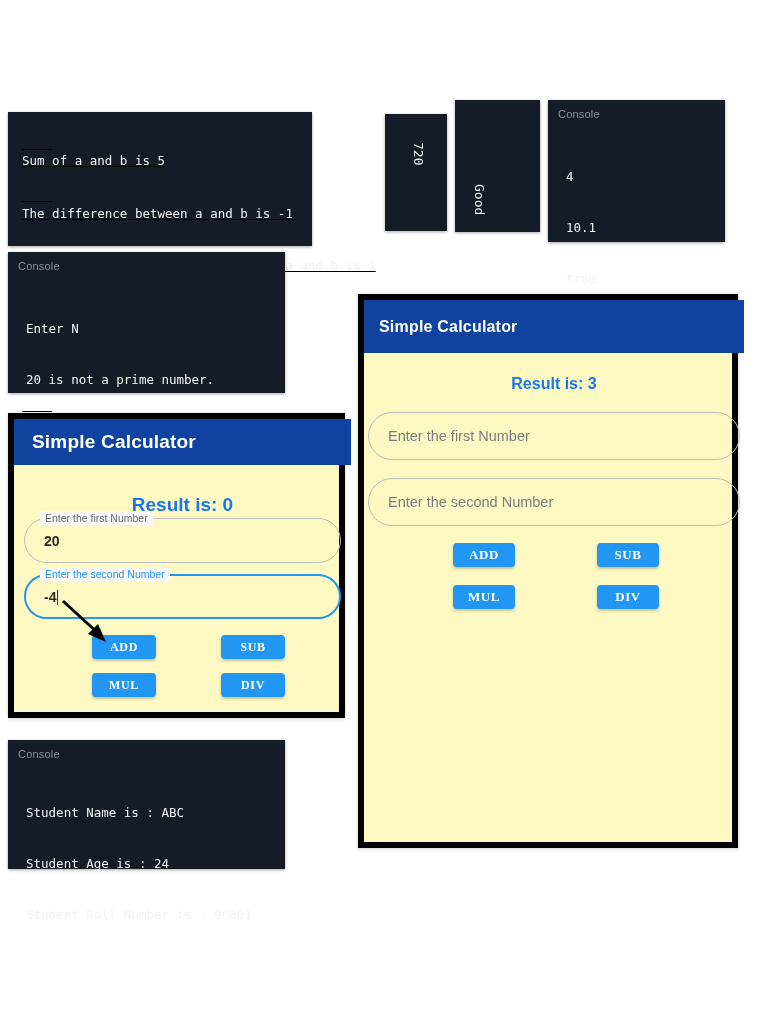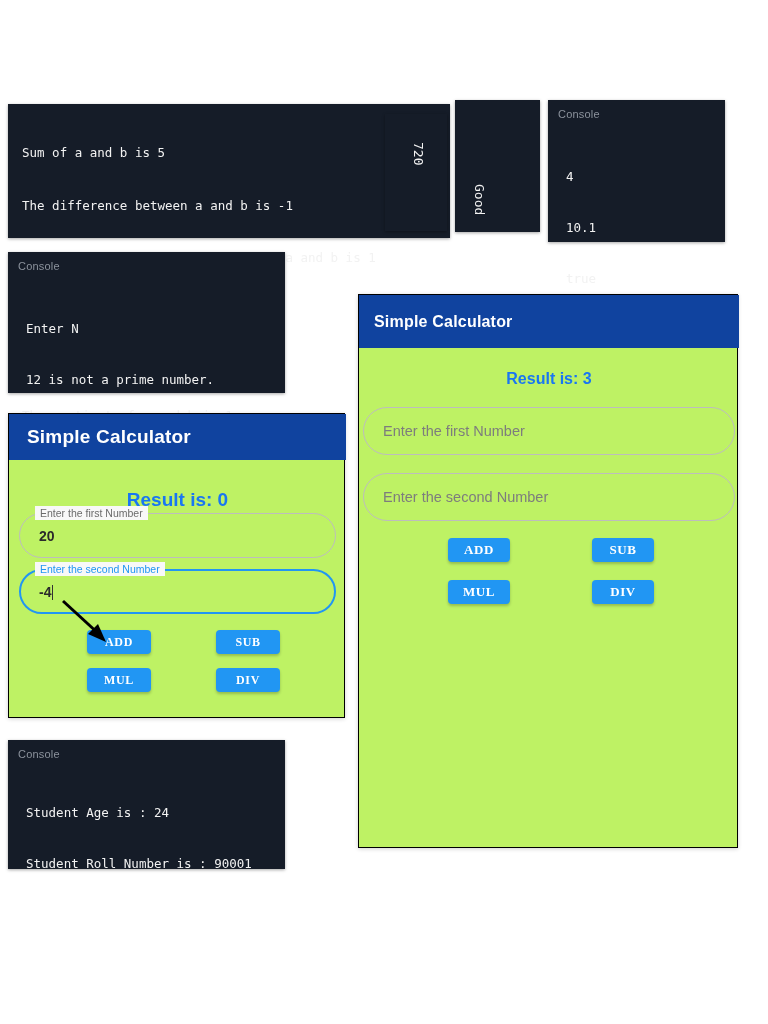--- a/index.html
+++ b/index.html
@@ -31,22 +31,22 @@
   
   .rot-text{
     font-family:"DejaVu Sans Mono","Liberation Mono",monospace;
     font-size:13px;color:#f2f2f2;
     transform:rotate(90deg);transform-origin:left top;
     white-space:nowrap;position:absolute;
   }
 
   
   .calc-card{
-    background:#bef264;
-    border:1px solid #000000;
+    background:#fef9c3;
+    border:6px solid #000000;
     box-shadow:0 1px 4px rgba(0,0,0,.18);
   }
   .calc-header{
     background:#10439f;color:#ffffff;
     font-size:19px;font-weight:bold;
     display:flex;align-items:center;
     padding-left:18px;letter-spacing:.2px;
     box-sizing:border-box;
   }
   .calc-header.sm{font-size:16px;padding-left:15px;}
@@ -93,21 +93,21 @@
     box-shadow:0 2px 3px rgba(0,0,0,.22);
     cursor:pointer;font-family:Liberation Serif, serif;
   }
   .op-btn.big{font-size:13px;}
 
   .arrow{position:absolute;pointer-events:none;}
 </style>
 </head>
 <body>
 
-<div class="abs console" style="left:8px;top:104px;width:442px;height:134px;">
+<div class="abs console" style="left:8px;top:112px;width:304px;height:134px;text-decoration:underline;">
   <div class="console-body flush" style="padding-top:5px;">
     <div>Sum of a and b is 5</div>
     <div>The difference between a and b is -1</div>
     <div>The negation of difference between a and b is 1</div>
     <div>The product of a and b is 6</div>
     <div>The quotient of a and b is 1.5</div>
     <div>The quotient of a and b is 1</div>
     <div>The remainder of a and b is 1</div>
   </div>
 </div>
@@ -127,21 +127,21 @@
     <div>10.1</div>
     <div>true</div>
     <div>Hello All</div>
   </div>
 </div>
 
 <div class="abs console" style="left:8px;top:252px;width:277px;height:141px;">
   <div class="console-title">Console</div>
   <div class="console-body">
     <div>Enter N</div>
-    <div>12 is not a prime number.</div>
+    <div>20 is not a prime number.</div>
   </div>
 </div>
 
 <div class="abs calc-card" style="left:8px;top:413px;width:337px;height:305px;">
 
   <div class="calc-header" style="position:absolute;left:0;top:0;width:337px;height:46px;">
     <span>Simple Calculator</span>
   </div>
 
   <div class="calc-result" style="position:absolute;left:0;top:75px;width:337px;">
@@ -195,16 +195,17 @@
 
   <button class="op-btn big" style="left:89px;top:243px;width:62px;height:24px;">ADD</button>
   <button class="op-btn big" style="left:233px;top:243px;width:62px;height:24px;">SUB</button>
   <button class="op-btn big" style="left:89px;top:285px;width:62px;height:24px;">MUL</button>
   <button class="op-btn big" style="left:233px;top:285px;width:62px;height:24px;">DIV</button>
 </div>
 
 <div class="abs console" style="left:8px;top:740px;width:277px;height:129px;">
   <div class="console-title">Console</div>
   <div class="console-body tight">
+    <div>Student Name is : ABC</div>
     <div>Student Age is : 24</div>
     <div>Student Roll Number is : 90001</div>
   </div>
 </div>
 
 </body></html>

